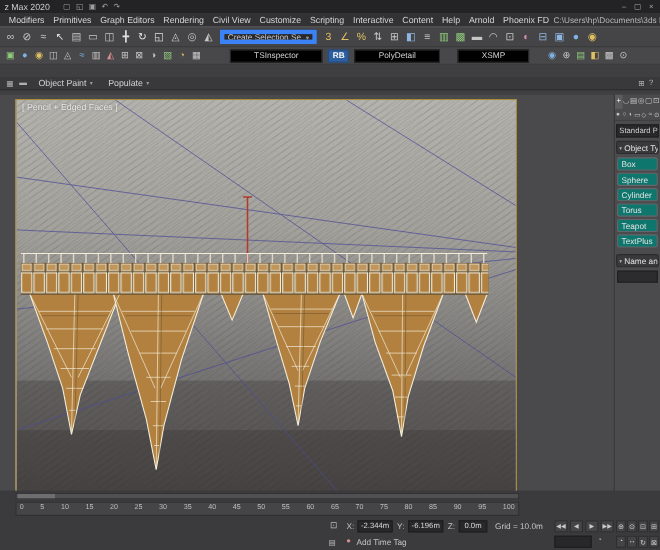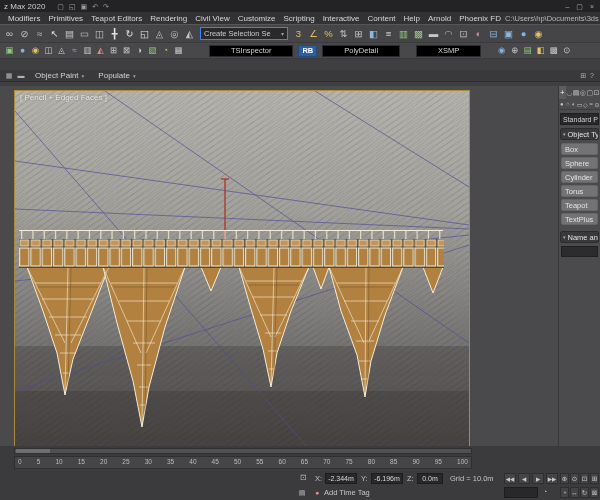--- a/index.html
+++ b/index.html
@@ -20,21 +20,21 @@
   .menu-bar { top:12px; height:12px; background:#323234; display:flex; align-items:center; padding:0 4px; }
   .menu-items { display:flex; }
   .menu-item { font-size:8px; color:#d6d6d6; padding:0 4px; white-space:nowrap; cursor:default; }
   .menu-path { margin-left:auto; font-size:7.5px; color:#b8b8b8; white-space:nowrap; }
 
   
   .toolbar-main { top:24px; height:19px; background:#454547; border-top:1px solid #565658; border-bottom:1px solid #3a3a3c; display:flex; align-items:center; padding:0 2px; }
   .tool-group { display:flex; align-items:center; }
   .tool-icon { width:15px; height:15px; display:flex; align-items:center; justify-content:center; font-size:9.5px; line-height:1; color:#c9c9c9; border-radius:2px; }
   .tool-icon.small { width:13px; height:13px; font-size:8.5px; }
-  .selection-set { width:88px; min-width:88px; height:13px; background:#29292b; border:1px solid #3b82f6; margin:0 3px; display:flex; align-items:center; padding:0 3px; font-size:7.5px; color:#c9c9c9; white-space:nowrap; overflow:hidden; }
+  .selection-set { width:88px; min-width:88px; height:13px; background:#29292b; border:4px solid #3b82f6; margin:0 3px; display:flex; align-items:center; padding:0 3px; font-size:7.5px; color:#c9c9c9; white-space:nowrap; overflow:hidden; }
   .caret { margin-left:auto; }
   .caret::before { content:"▾"; font-size:6px; color:#9a9a9a; }
 
   
   .toolbar-plugins { top:43px; height:16px; background:#48484a; border-bottom:1px solid #3a3a3c; display:flex; align-items:center; padding:0 3px; gap:1px; }
   .text-button { height:12px; background:#000000; border:1px solid #2a2a2c; color:#d2d2d2; font-size:7.5px; padding:0 21px; display:flex; align-items:center; white-space:nowrap; margin:0 2px; }
   .rb-button { background:#2d5f9e; border-color:#244a7a; color:#ffffff; font-weight:bold; padding:0 3px;text-align:right; }
   .spacer20 { width:20px; } .spacer10 { width:10px; }
 
   
@@ -57,21 +57,21 @@
   .command-panel { position:absolute; right:0; top:0; width:42px; height:375px; background:#4b4b4d; border-left:1px solid #38383a; overflow:hidden; }
   .cp-tabs { display:flex; height:13px; align-items:center; }
   .cp-tabs span { width:7px; font-size:7px; color:#c2c2c2; text-align:center; line-height:13px; }
   .cp-tabs span:first-child { background:#5c5c5e; color:#ffffff; }
   .cp-cats { display:flex; height:11px; align-items:center; border-bottom:1px solid #3e3e40; }
   .cp-cats span { width:6px; font-size:6px; color:#c2c2c2; text-align:center; }
   .cp-dropdown { margin:3px 1px 0; height:12px; background:#29292b; border:1px solid #1e1e20; font-size:7px; color:#d0d0d0; display:flex; align-items:center; padding:0 2px; white-space:nowrap; overflow:hidden; }
   .cp-rollout { margin:3px 1px 0; height:12px; background:#39393b; border:1px solid #2c2c2e; border-radius:2px; font-size:7.5px; color:#e2e2e2; display:flex; align-items:center; padding:0 2px; gap:2px; white-space:nowrap; overflow:hidden; }
   .cp-rollout::before { content:"▾"; font-size:5px; color:#b0b0b0; }
   .cp-buttons { display:flex; flex-direction:column; gap:2px; padding:3px 2px; }
-  .cp-button { height:12px; background:#737373; border:1px solid #66666a; border-radius:2px; font-size:7.5px; color:#e2e2e2; display:flex; align-items:center; padding:0 3px; white-space:nowrap; overflow:hidden; }
+  .cp-button { height:12px; background:#0f766e; border:1px solid #66666a; border-radius:2px; font-size:7.5px; color:#e2e2e2; display:flex; align-items:center; padding:0 3px; white-space:nowrap; overflow:hidden; }
   .cp-field { margin:3px 2px; height:11px; background:#2c2c2e; border:1px solid #202022; }
 
   
   .bottom-area { top:446px; height:54px; background:#3b3b3d; }
   .time-slider { position:absolute; left:14px; top:2px; width:458px; height:6px; background:#505052; border:1px solid #2f2f31; }
   .time-slider-handle { position:absolute; left:1px; top:0; width:34px; height:4px; background:#6e6e70; }
   .track-bar { position:absolute; left:14px; top:10px; width:458px; height:13px; background:#454547; border:1px solid #2f2f31; display:flex; justify-content:space-between; align-items:center; padding:0 3px; }
   .tick { font-size:6.5px; color:#bcbcbc; line-height:1; }
   .sb-icon { position:absolute; font-size:8px; color:#b8b8b8; line-height:1; }
   .coord-label { position:absolute; font-size:7.5px; color:#c0c0c0; line-height:11px; }
@@ -100,21 +100,21 @@
       <span>–</span>
       <span>▢</span>
       <span>×</span>
     </div>
 </div>
 
 <div class="row menu-bar">
   <div class="menu-items">
       <span class="menu-item">Modifiers</span>
       <span class="menu-item">Primitives</span>
-      <span class="menu-item">Teapot Editors</span>
+      <span class="menu-item">Graph Editors</span>
       <span class="menu-item">Rendering</span>
       <span class="menu-item">Civil View</span>
       <span class="menu-item">Customize</span>
       <span class="menu-item">Scripting</span>
       <span class="menu-item">Interactive</span>
       <span class="menu-item">Content</span>
       <span class="menu-item">Help</span>
       <span class="menu-item">Arnold</span>
       <span class="menu-item">Phoenix FD</span>
     </div>

